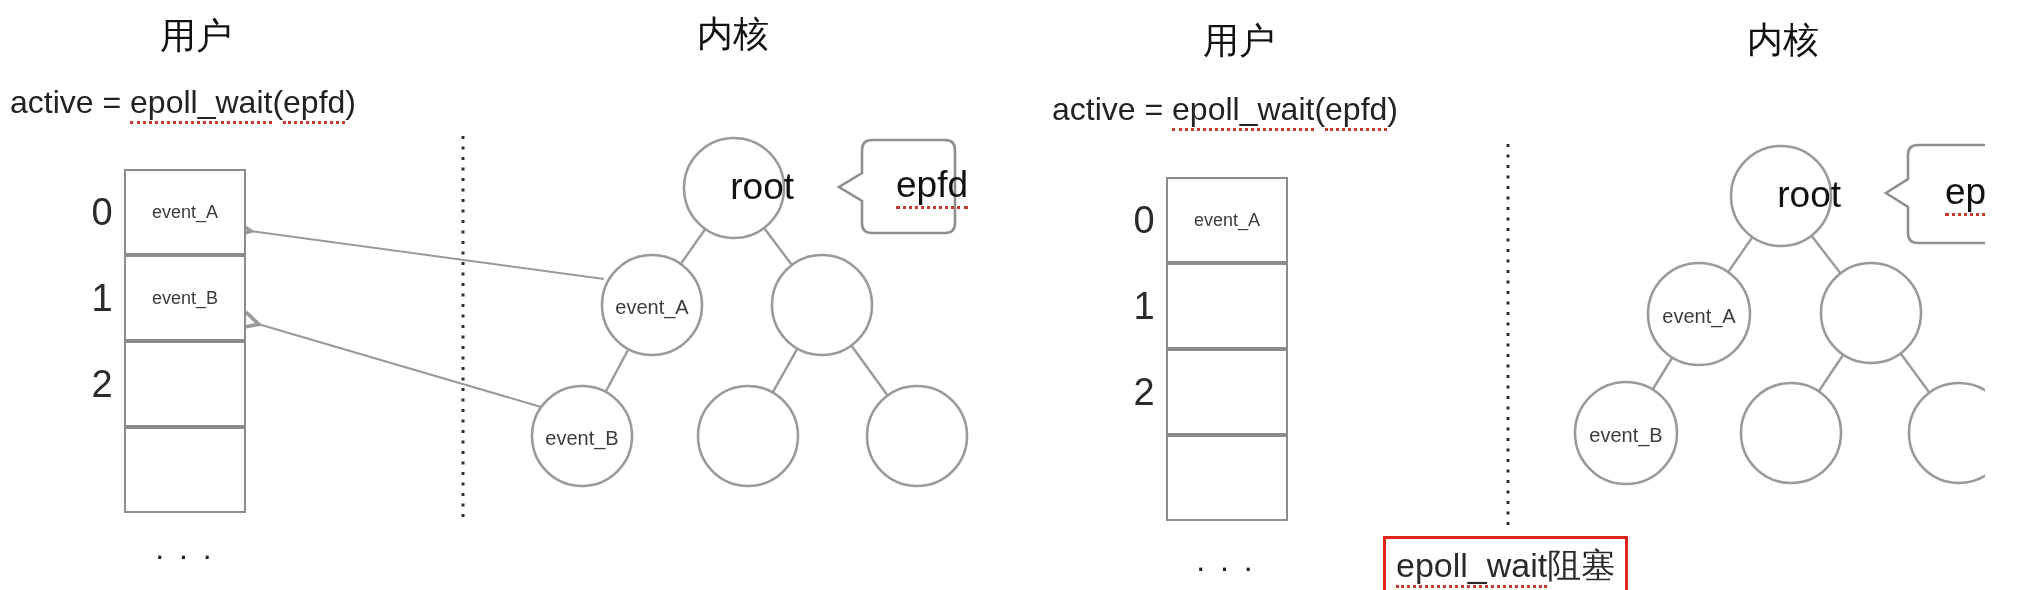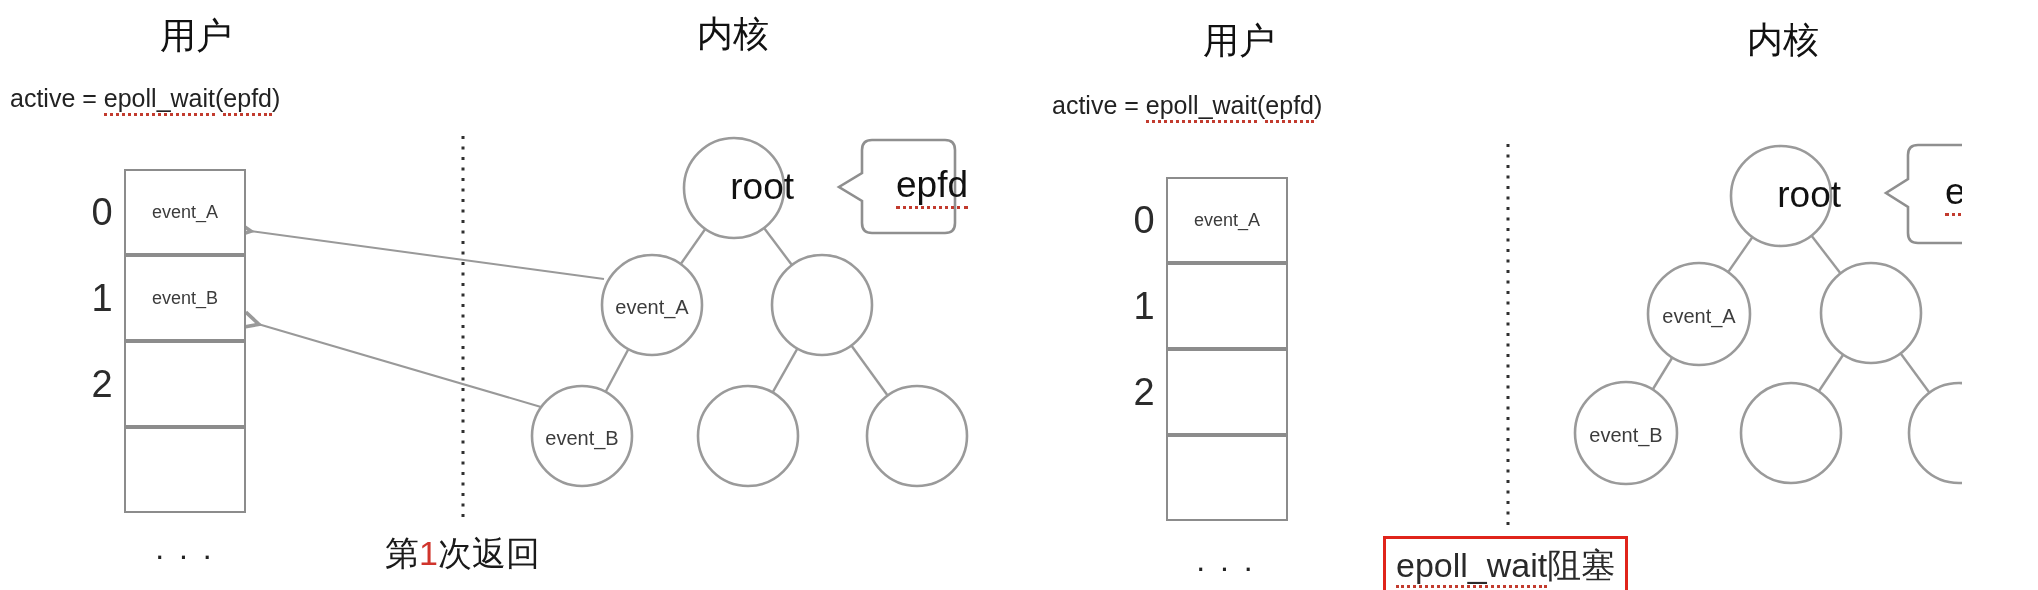--- a/index.html
+++ b/index.html
@@ -1,22 +1,22 @@
 <!DOCTYPE html>
 <html><head>
 <meta charset="utf-8">
 <style>
   html,body{margin:0;padding:0;background:#ffffff;}
   #canvas{
     position:relative;width:1962px;height:590px;background:#ffffff;overflow:hidden;
-    font-family:"Liberation Sans","DejaVu Sans",sans-serif;color:#1f1f1f;
+    font-family:"Liberation Sans","DejaVu Sans",sans-serif;color:#1f1f1f;padding-left:23px;
   }
   .abs{position:absolute;}
   .panel-title{font-size:36px;width:200px;text-align:center;color:#111;}
-  .code-line{font-size:25px;color:#222;white-space:nowrap;}
+  .code-line{font-size:32px;color:#222;white-space:nowrap;}
   .sq{border-bottom:3px dotted #c23b2e;padding-bottom:1px;}
   .array{width:122px;}
   .cell{
     box-sizing:border-box;width:122px;height:86px;border:2px solid #8c8c8c;
     text-align:center;line-height:82px;font-size:18px;color:#3c3c3c;background:#ffffff;
   }
   .idx{font-size:38px;color:#2b2b2b;width:40px;text-align:center;line-height:44px;}
   .node-label{font-size:37px;color:#111;width:120px;text-align:right;}
   .small-node-label{font-size:20px;color:#3c3c3c;width:140px;text-align:center;}
   .ellipsis{font-size:32px;color:#222;width:120px;text-align:center;letter-spacing:3px;}
@@ -102,21 +102,20 @@
   <div class="abs idx" style="left:82px;top:190px">0</div>
   <div class="abs idx" style="left:82px;top:276px">1</div>
   <div class="abs idx" style="left:82px;top:362px">2</div>
   <div class="abs ellipsis" style="left:125px;top:530px">. . .</div>
 
   <div class="abs node-label" style="left:674px;top:166px">root</div>
   <div class="abs small-node-label" style="left:582px;top:296px">event_A</div>
   <div class="abs small-node-label" style="left:512px;top:427px">event_B</div>
   <div class="abs node-label" style="left:848px;top:164px"><span class="sq">epfd</span></div>
 
-  <div class="abs caption" style="left:385px;top:531px"><span>第</span><span class="num">1</span><span>次返回</span></div>
 
   <div class="abs panel-title" style="left:1139px;top:17px">用户</div>
   <div class="abs panel-title" style="left:1683px;top:16px">内核</div>
 
   <div class="abs code-line" style="left:1052px;top:91px"><span>active = </span><span class="sq">epoll_wait</span><span>(</span><span class="sq">epfd</span><span>)</span></div>
 
   <div class="abs array" style="left:1166px;top:177px">
     <div class="cell">event_A</div>
     <div class="cell"></div>
     <div class="cell"></div>

